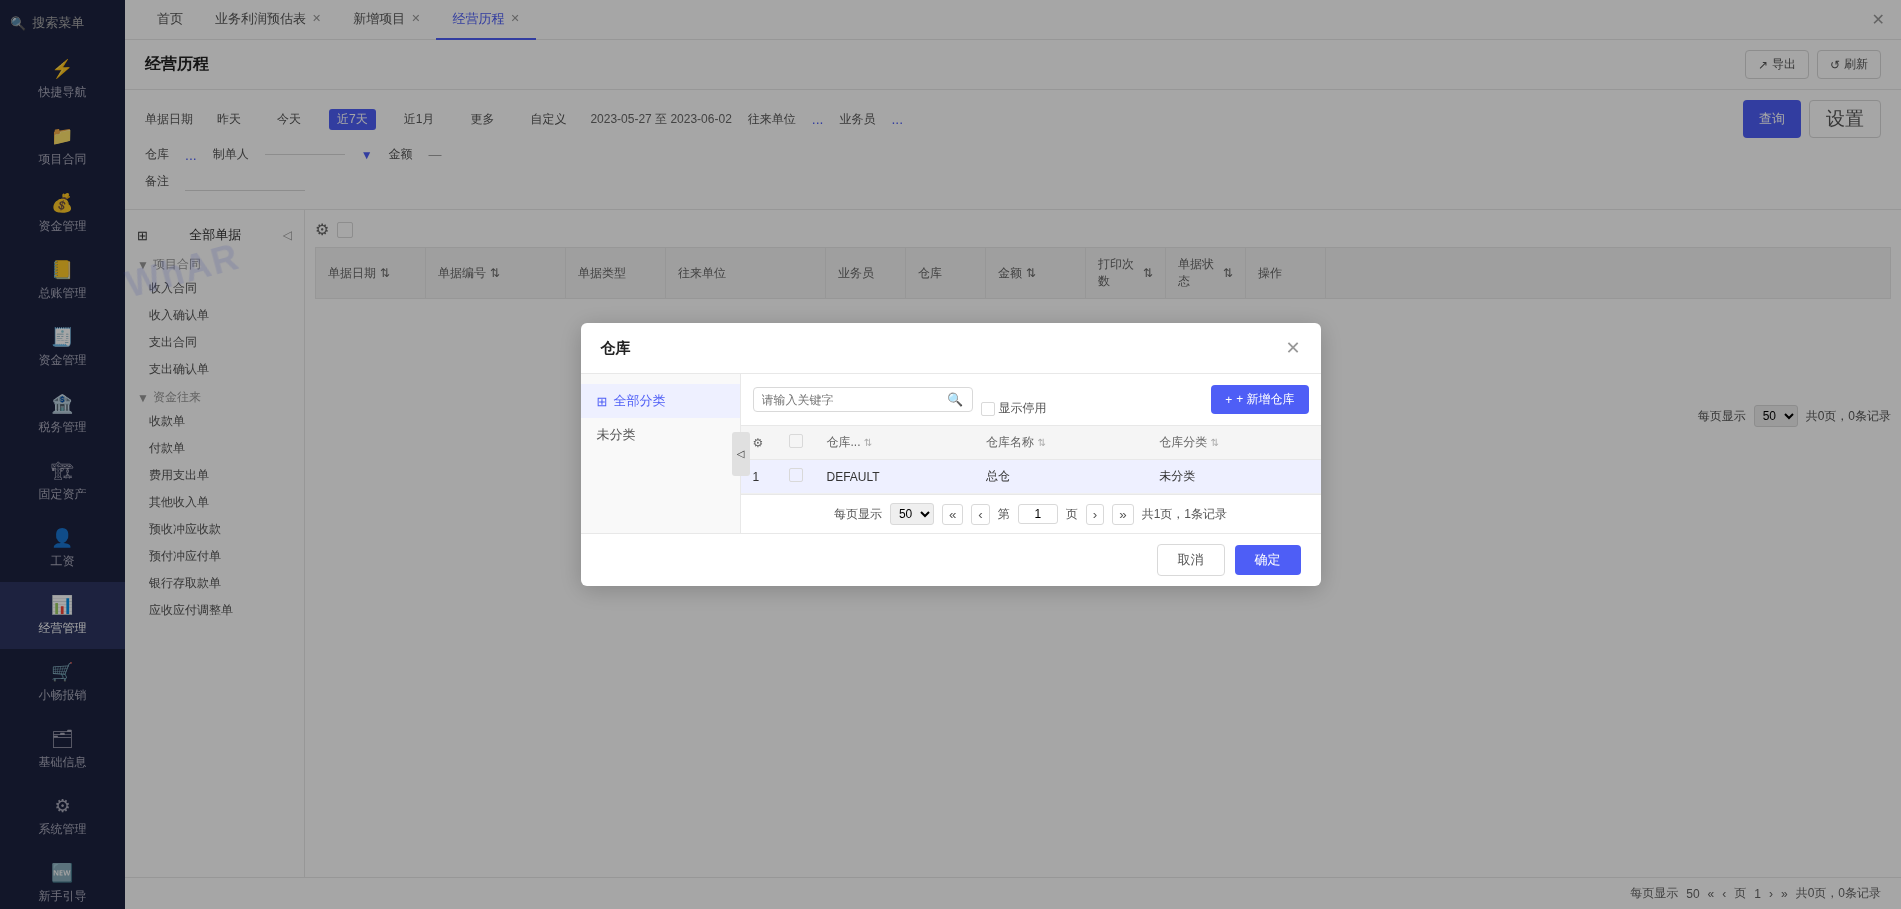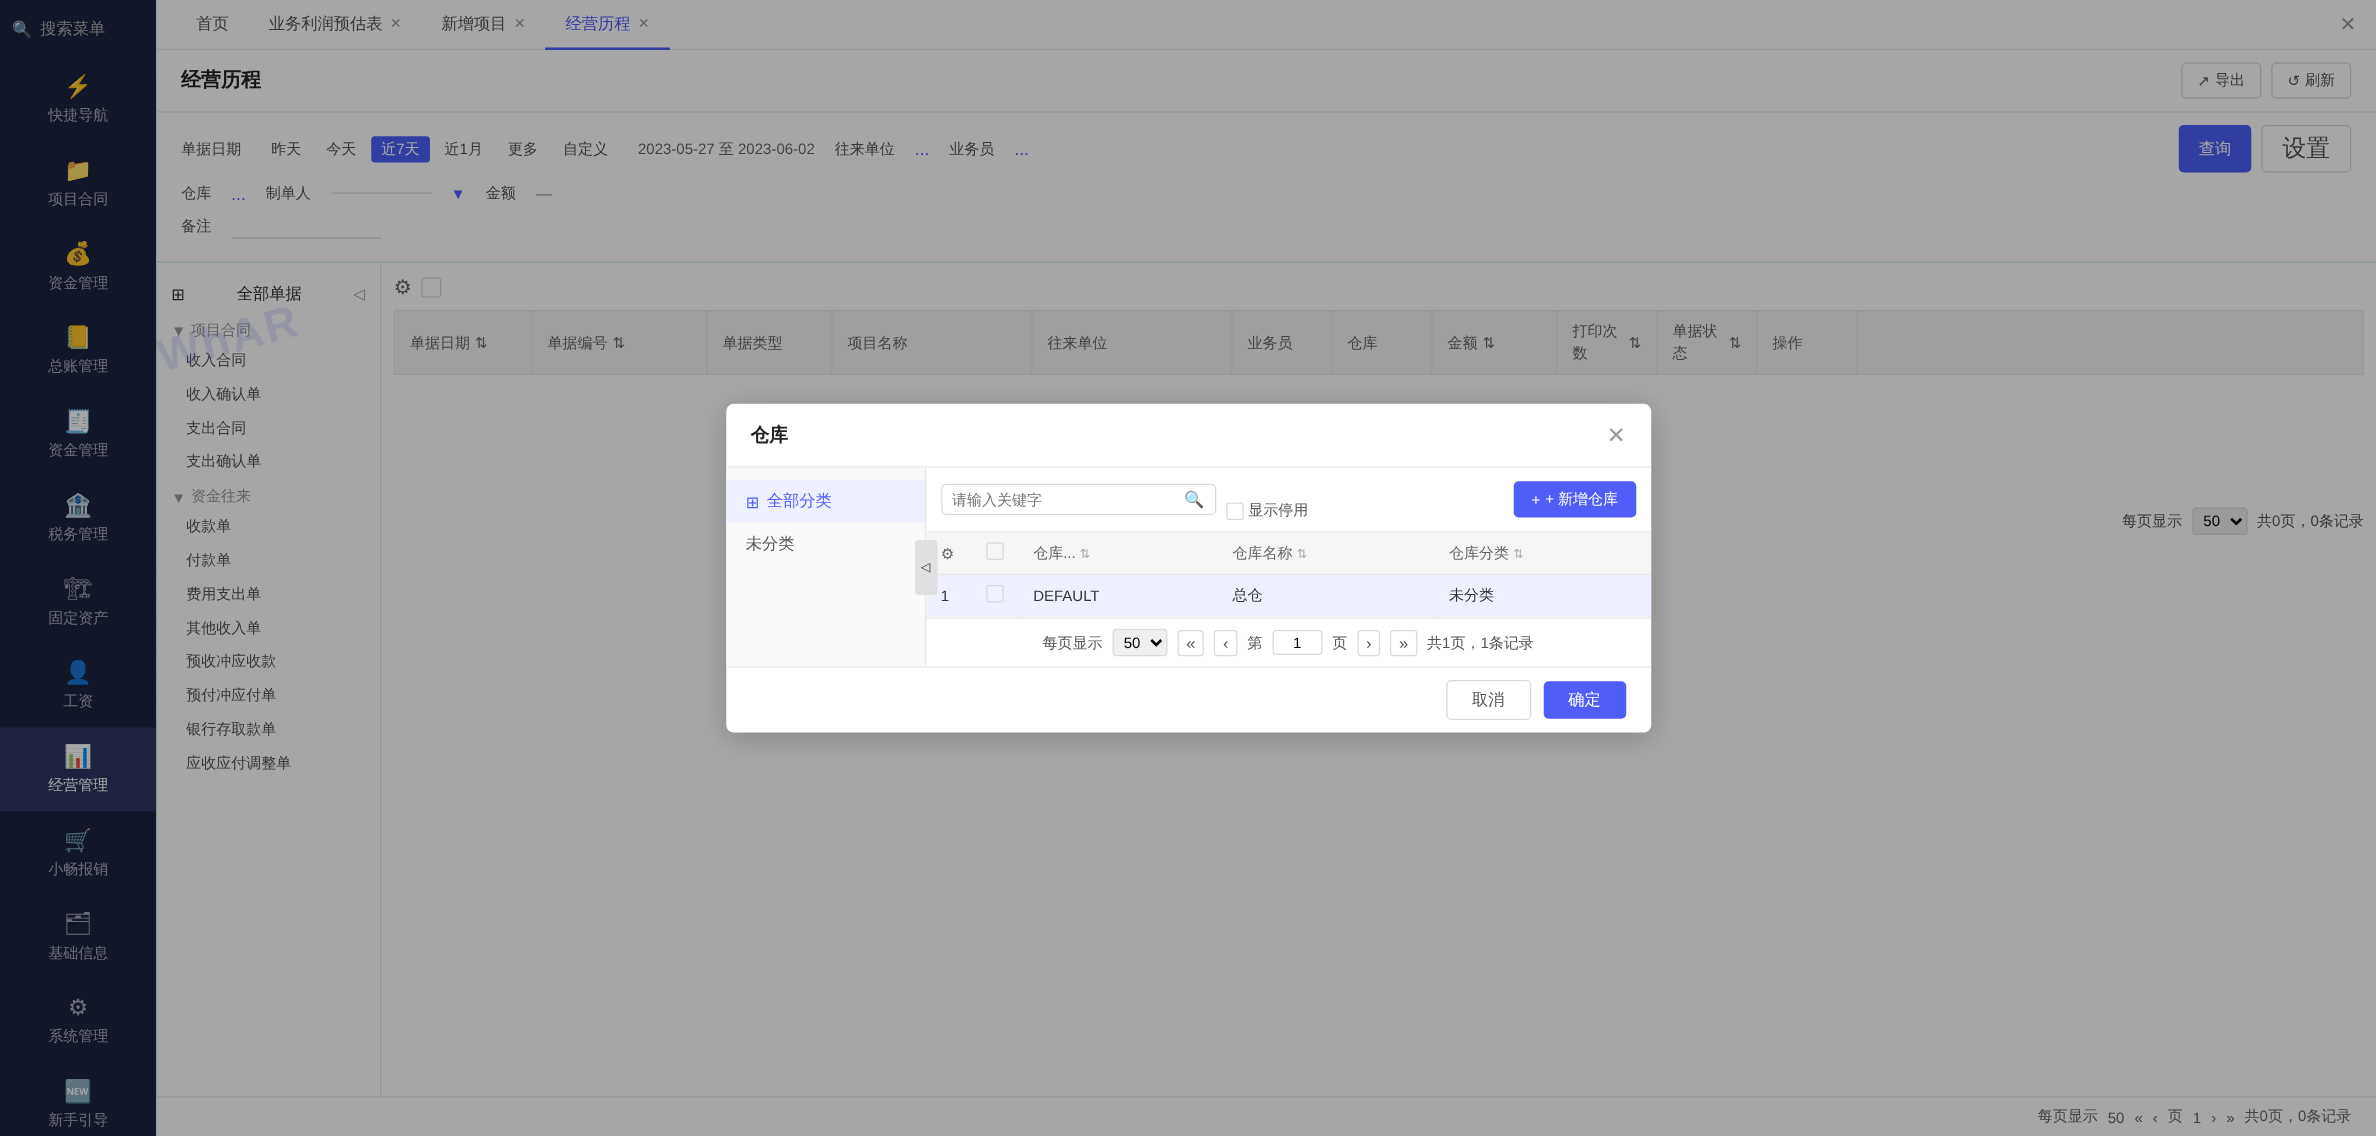--- a/index.html
+++ b/index.html
@@ -43,21 +43,21 @@
     .btn-export, .btn-refresh {
       padding: 5px 12px; border: 1px solid #d9d9d9; background: #fff; border-radius: 4px; cursor: pointer; font-size: 12px; color: #555; display: flex; align-items: center; gap: 4px;
     }
 
     
     .filter-area {
       background: #fff; padding: 10px 20px; border-bottom: 1px solid #e8e8e8;
     }
     .filter-row { display: flex; align-items: center; gap: 16px; margin-bottom: 8px; flex-wrap: wrap; }
     .filter-label { color: #555; font-size: 12px; white-space: nowrap; }
-    .date-pills { display: flex; gap: 4px; align-items: flex-end; }
+    .date-pills { display: flex; gap: 20px; align-items: flex-end; }
     .pill {
       padding: 2px 8px; border-radius: 3px; font-size: 12px; cursor: pointer; color: #555;
     }
     .pill.active { background: #4e5ef6; color: #fff; }
     .date-range { font-size: 12px; color: #666; }
     .filter-ellipsis { color: #4e5ef6; font-size: 14px; cursor: pointer; }
     .btn-query {
       background: #4e5ef6; color: #fff; border: none; padding: 5px 16px; border-radius: 4px; cursor: pointer; font-size: 13px;
     }
     .btn-setting {
@@ -352,21 +352,20 @@
 
     <div class="table-area">
       <div class="toolbar-row">
         <span class="settings-icon">⚙</span>
         <span style="width:16px; height:16px; border:1px solid #d9d9d9; display:inline-block; border-radius:2px;"></span>
       </div>
       <div class="table-header">
         <div class="th" style="width:110px;">单据日期 <span class="sort-icon">⇅</span></div>
         <div class="th" style="width:140px;">单据编号 <span class="sort-icon">⇅</span></div>
         <div class="th" style="width:100px;">单据类型</div>
-        <div class="th" style="width:160px;">项目名称</div>
         <div class="th" style="width:160px;">往来单位</div>
         <div class="th" style="width:80px;">业务员</div>
         <div class="th" style="width:80px;">仓库</div>
         <div class="th" style="width:100px;">金额 <span class="sort-icon">⇅</span></div>
         <div class="th" style="width:80px;">打印次数 <span class="sort-icon">⇅</span></div>
         <div class="th" style="width:80px;">单据状态 <span class="sort-icon">⇅</span></div>
         <div class="th" style="width:80px;">操作</div>
       </div>
       <div class="empty-area">
         <div style="color:#aaa;">暂无数据</div>

